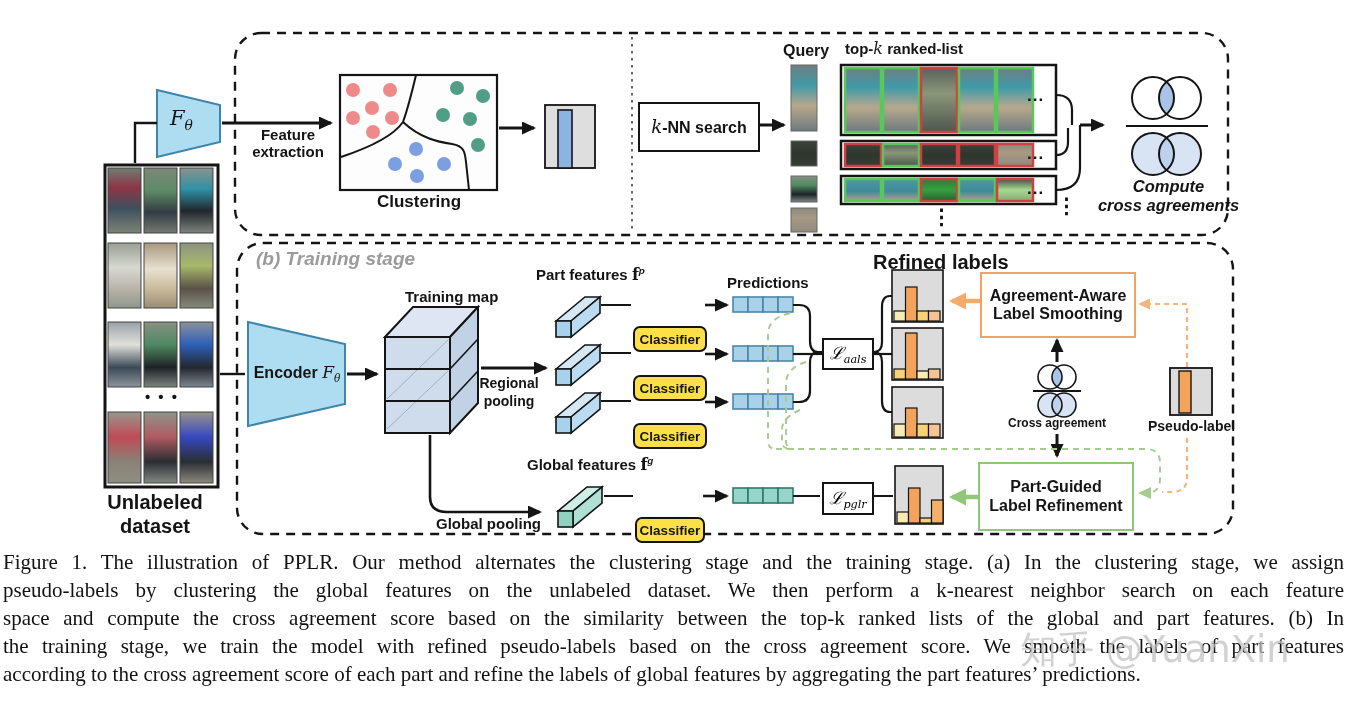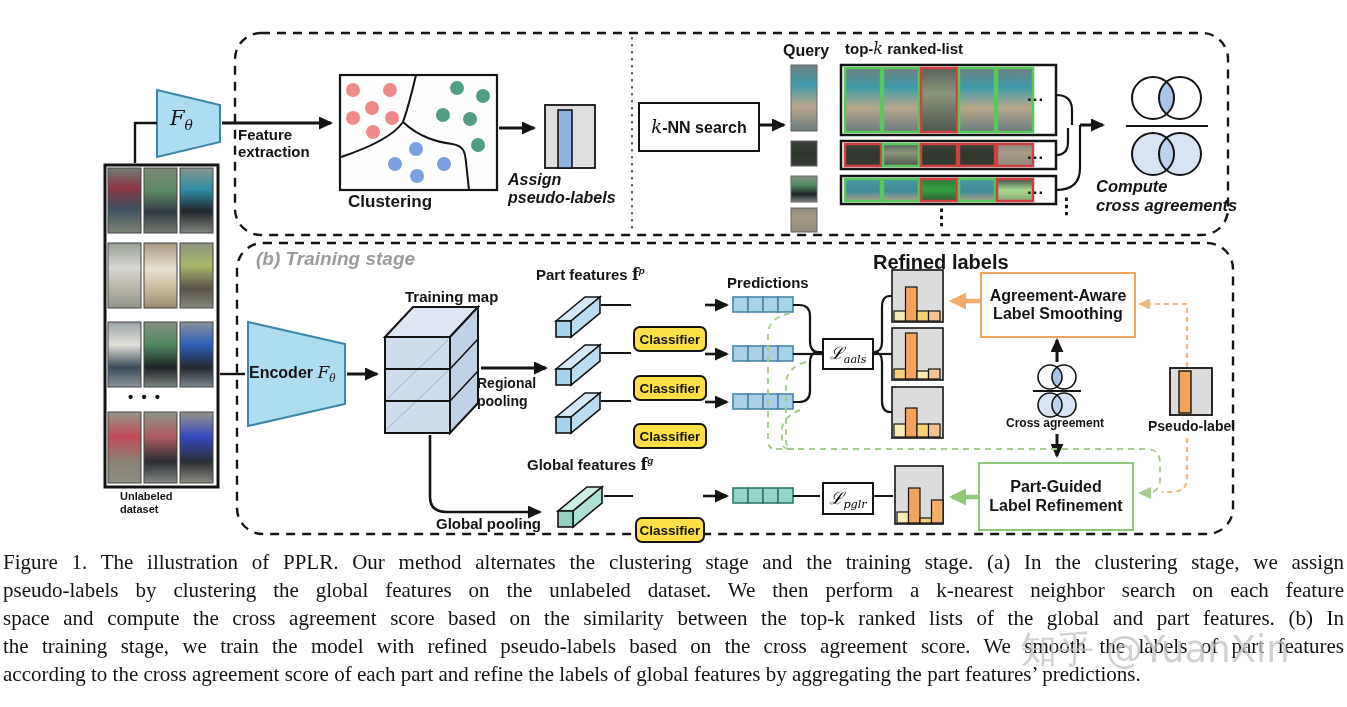--- a/index.html
+++ b/index.html
@@ -1,20 +1,20 @@
 <!DOCTYPE html>
 <html><head>
 <meta charset="utf-8">
 <style>
   html,body{margin:0;padding:0;background:#fff;}
   #page{position:relative;width:1347px;height:707px;background:#fff;overflow:hidden;
         font-family:"Liberation Sans",sans-serif;}
   .abs{position:absolute;}
   .lbl{font-family:"Liberation Sans",sans-serif;font-weight:700;color:#141414;line-height:1.15;white-space:nowrap;}
-  .center{text-align:left;}
+  .center{text-align:center;}
   .it{font-style:italic;}
   .gray{color:#9b9b9b;}
   .serif{font-family:"DejaVu Serif","Liberation Serif",serif;}
   .mathit{font-family:"DejaVu Serif","Liberation Serif",serif;font-style:italic;font-weight:400;}
   .mathbf{font-family:"DejaVu Serif","Liberation Serif",serif;font-weight:700;font-style:normal;}
   sub{font-size:66%;} sup{font-size:66%;font-style:italic;}
   .box{position:absolute;background:#fff;border:2px solid #141414;display:flex;flex-direction:column;
        align-items:center;justify-content:center;}
   .classifier{background:#fde047;border-radius:7px;font-weight:700;font-size:13.5px;color:#141414;margin-top:32px;}
   .lossbox{font-size:17px;}
@@ -434,45 +434,41 @@
 
 <div class="abs mathit" style="left:170px;top:106px;font-size:21px;color:#141414;"><span>F</span><sub>θ</sub></div>
 
 <div class="abs lbl center" style="left:238px;top:126px;width:100px;font-size:15px;">
   <span style="display:block">Feature</span>
   <span style="display:block">extraction</span>
 </div>
 
 <div class="abs lbl center" style="left:348px;top:192px;width:142px;font-size:17px;">Clustering</div>
 
-<div class="abs lbl it center" style="left:508px;top:171px;width:125px;font-size:16px;">
-  <span style="display:block">Assign</span>
-  <span style="display:block">pseudo-labels</span>
-</div>
 
 <div class="box" style="left:638px;top:102px;width:118px;height:46px;">
   <span class="lbl" style="font-size:16px;"><span class="mathit" style="font-size:18px;">k</span><span>-NN search</span></span>
 </div>
 
 <div class="abs lbl" style="left:783px;top:42px;font-size:16px;">Query</div>
 <div class="abs lbl" style="left:845px;top:40px;font-size:15px;"><span>top-</span><span class="mathit" style="font-size:16px;">k</span><span> ranked-list</span></div>
 
 <div class="abs lbl" style="left:1027px;top:86px;font-size:17px;letter-spacing:1px;">...</div>
 <div class="abs lbl" style="left:1027px;top:144px;font-size:17px;letter-spacing:1px;">...</div>
 <div class="abs lbl" style="left:1027px;top:179px;font-size:17px;letter-spacing:1px;">...</div>
 <div class="abs lbl" style="left:931px;top:205px;font-size:21px;">⋮</div>
 <div class="abs lbl" style="left:1056px;top:194px;font-size:21px;">⋮</div>
 
 <div class="abs lbl it center" style="left:1096px;top:177px;width:145px;font-size:16.5px;">
   <span style="display:block">Compute</span>
   <span style="display:block">cross agreements</span>
 </div>
 
 <div class="abs lbl center" style="left:128px;top:388px;width:68px;font-size:15px;letter-spacing:2px;">• • •</div>
-<div class="abs lbl center" style="left:120px;top:490px;width:118px;font-size:11px;line-height:1.2;">
+<div class="abs lbl center" style="left:96px;top:490px;width:118px;font-size:20px;line-height:1.2;">
   <span style="display:block">Unlabeled</span>
   <span style="display:block">dataset</span>
 </div>
 
 <div class="abs lbl center" style="left:249px;top:363px;width:96px;font-size:16px;"><span>Encoder </span><span class="mathit" style="font-size:17px;">F</span><sub class="mathit">θ</sub></div>
 
 <div class="abs lbl" style="left:405px;top:288px;font-size:15px;">Training map</div>
 <div class="abs lbl center" style="left:477px;top:374px;width:64px;font-size:14px;line-height:1.3;">
   <span style="display:block">Regional</span>
   <span style="display:block">pooling</span>

